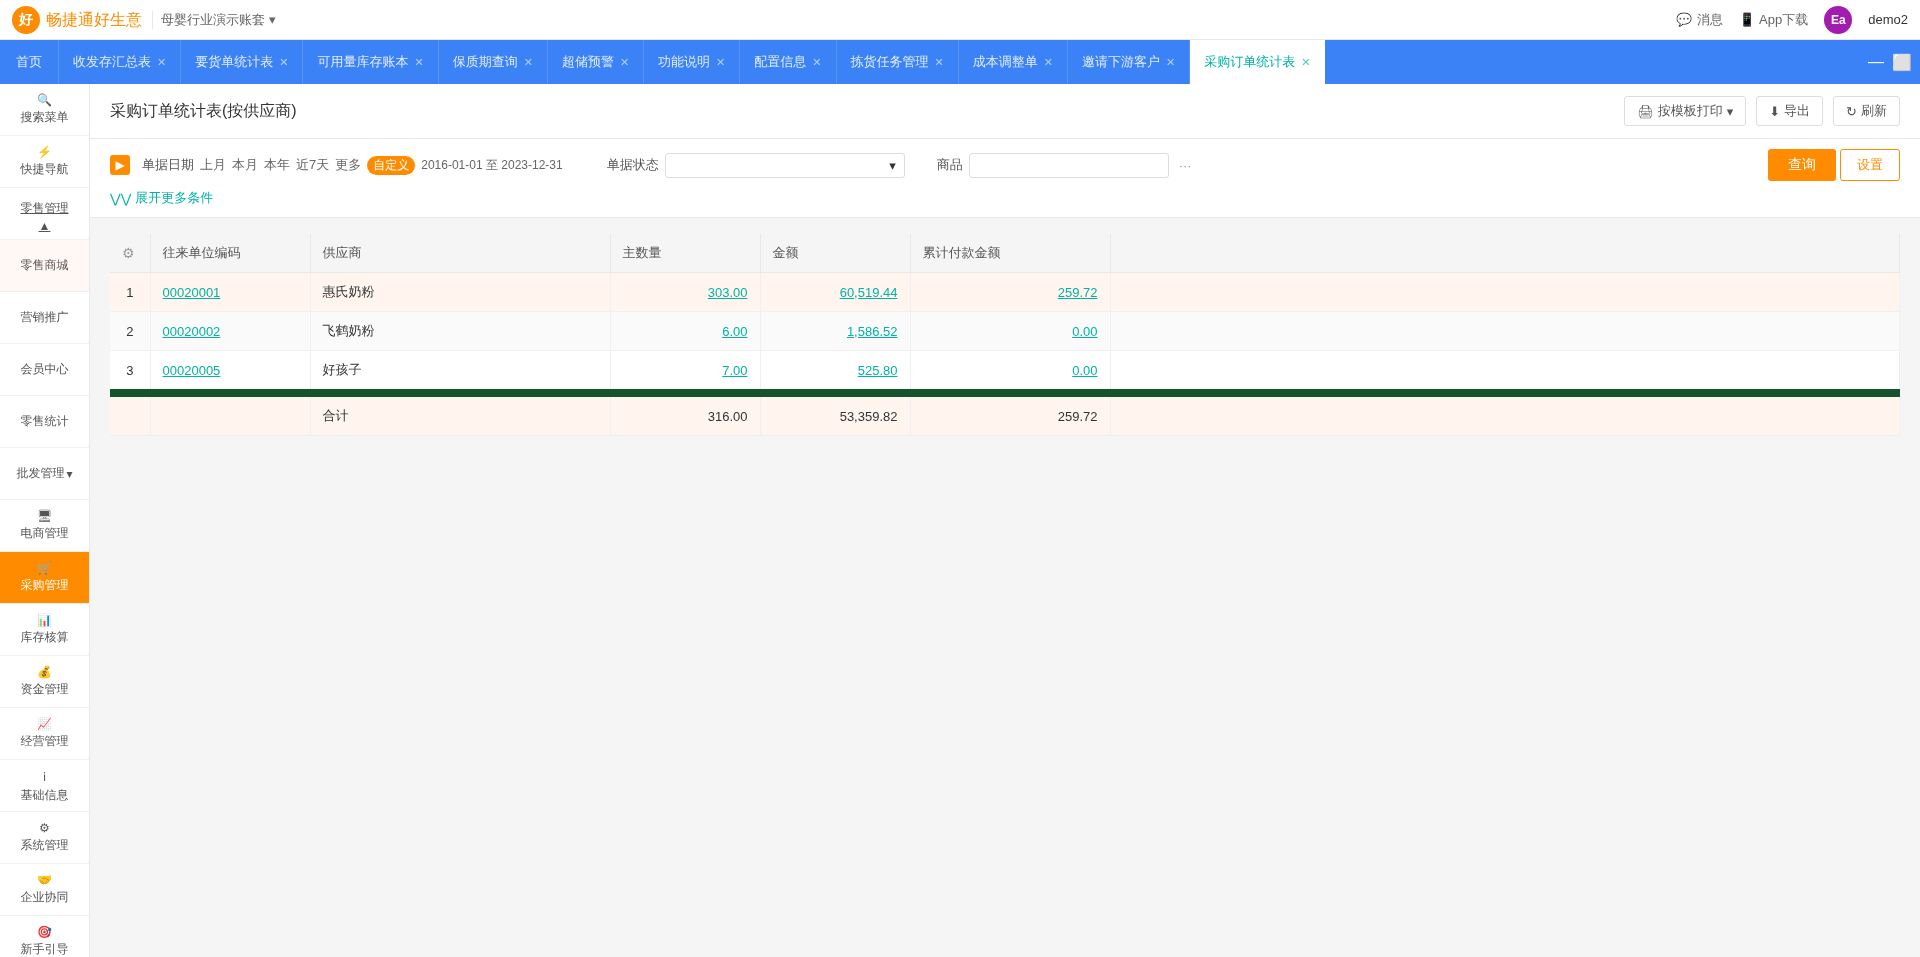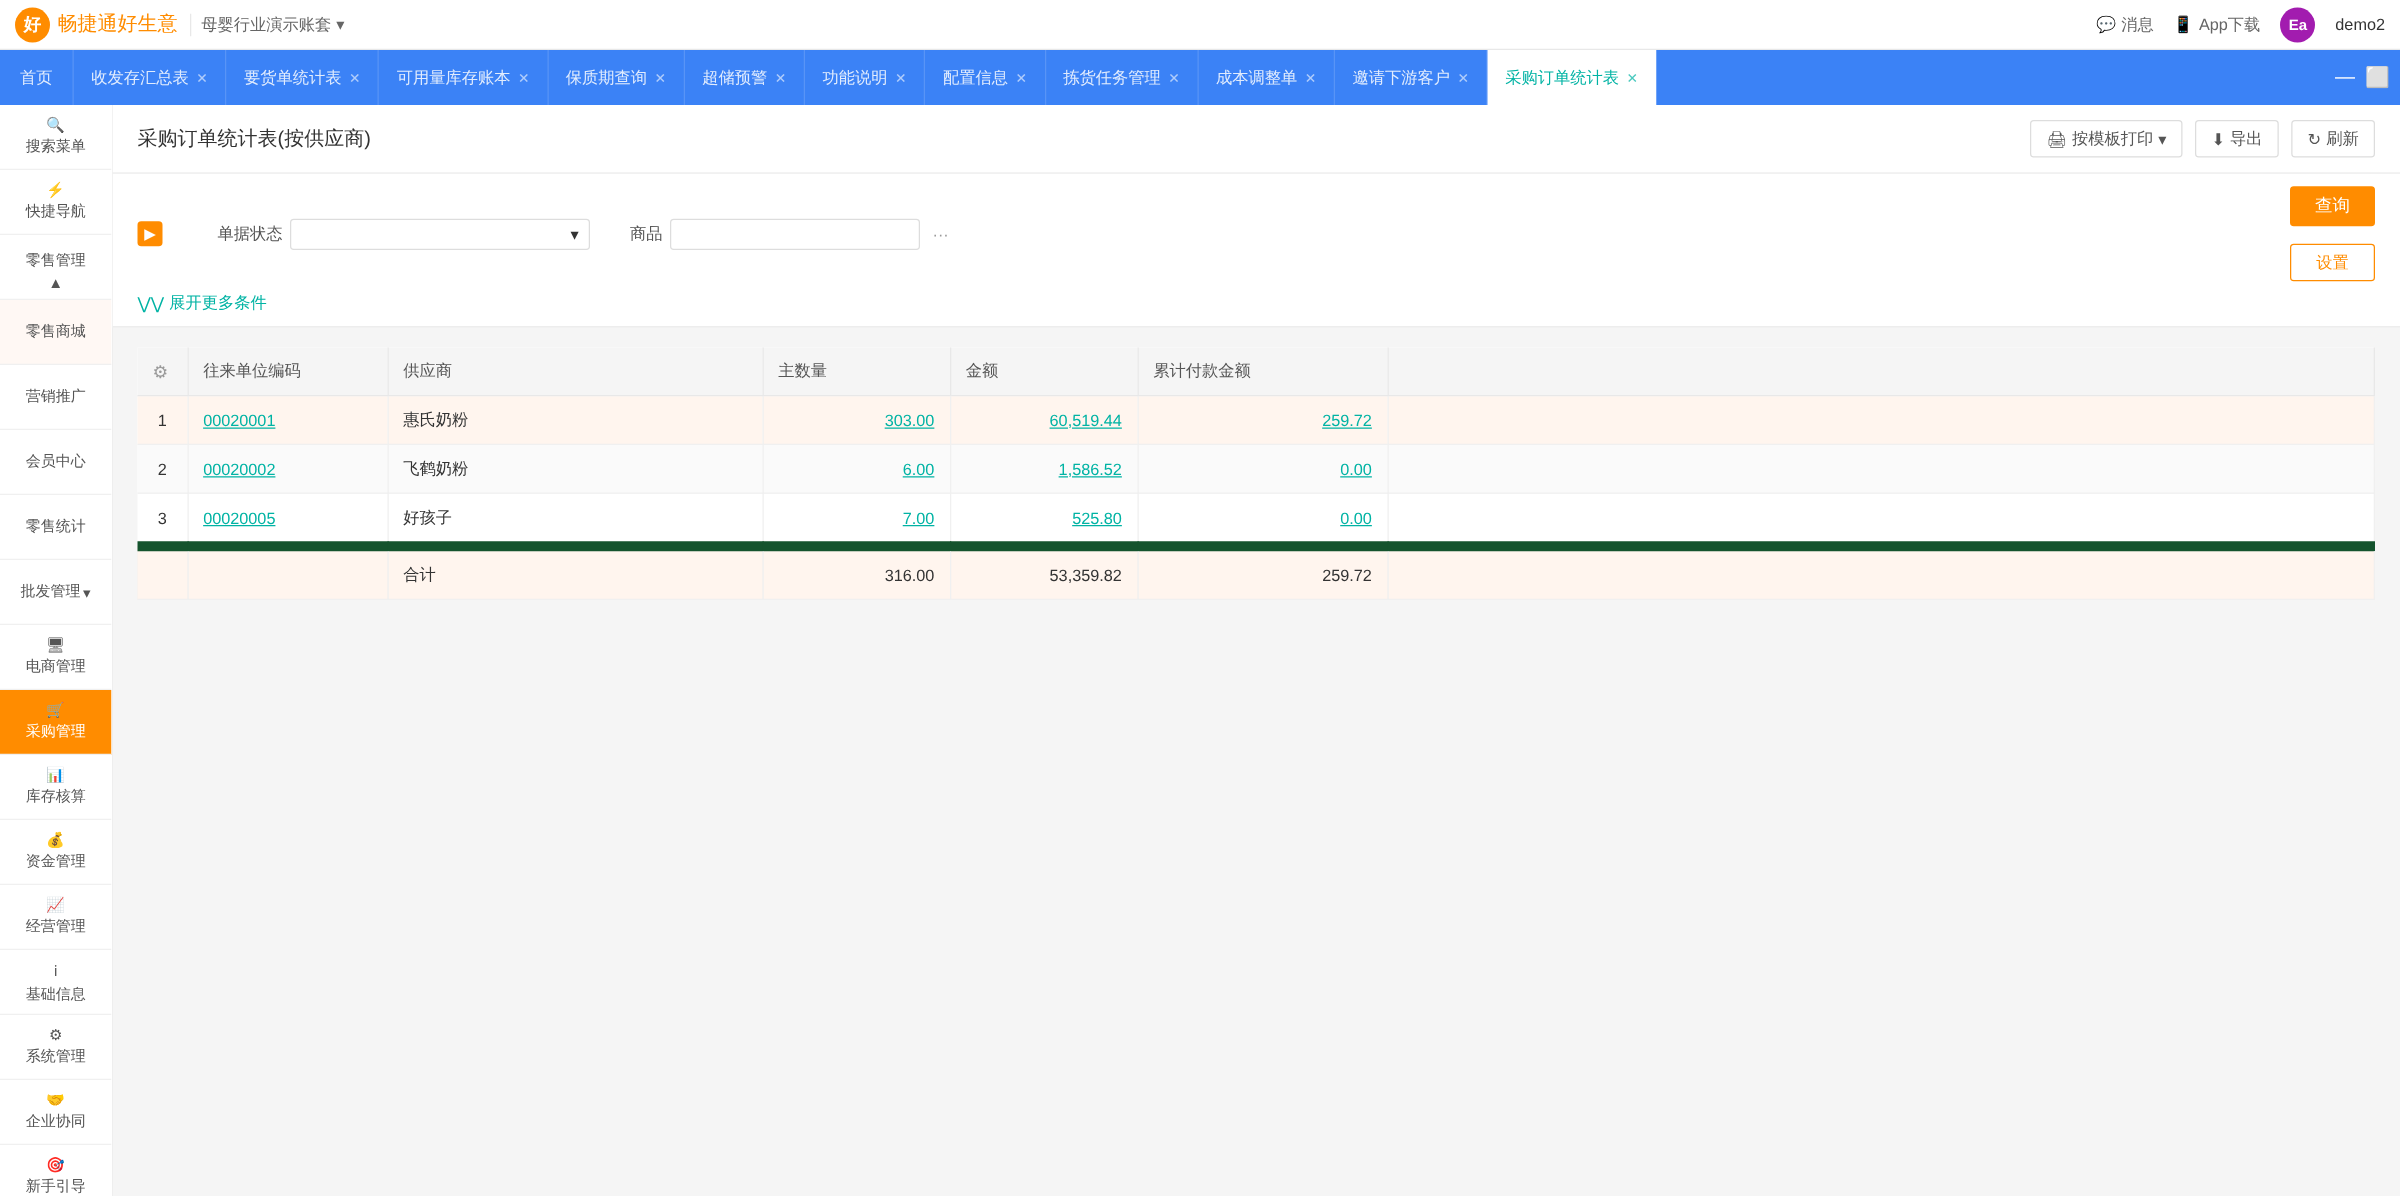--- a/index.html
+++ b/index.html
@@ -137,21 +137,21 @@
 
   <div class="sidebar">
     <div class="sidebar-item">
       <span>🔍</span>
       <span>搜索菜单</span>
     </div>
     <div class="sidebar-item">
       <span>⚡</span>
       <span>快捷导航</span>
     </div>
-    <div class="sidebar-item" style="justify-content:space-between; padding:12px 8px;">
+    <div class="sidebar-item" style="justify-content:space-between; padding:12px 8px;text-decoration:underline;">
       <span>零售管理</span>
       <span>▲</span>
     </div>
     <div class="sidebar-item" style="background:#fff8f4;">
       <span>零售商城</span>
     </div>
     <div class="sidebar-item">
       <span>营销推广</span>
     </div>
     <div class="sidebar-item">
@@ -220,36 +220,48 @@
         <button class="btn-refresh">
           <span>↻</span>
           <span>刷新</span>
         </button>
       </div>
     </div>
 
     <div class="filter-area">
       <div class="filter-row">
         <div class="toggle-icon">▶</div>
+        <div class="filter-item">
+          <span class="filter-label">单据日期</span>
+          <div class="date-shortcuts">
+            <span class="date-shortcut">上月</span>
+            <span class="date-shortcut">本月</span>
+            <span class="date-shortcut">本年</span>
+            <span class="date-shortcut">近7天</span>
+            <span class="date-shortcut">更多</span>
+            <span class="date-range-badge">自定义</span>
+          </div>
+          <span class="date-range-text">2016-01-01 至 2023-12-31</span>
+        </div>
 
         <div class="filter-item" style="margin-left: 32px;">
           <span class="filter-label">单据状态</span>
           <div class="filter-select" style="min-width:240px;">
             <span></span>
             <span>▾</span>
           </div>
         </div>
 
         <div class="filter-item" style="margin-left: 20px;">
           <span class="filter-label">商品</span>
           <input class="filter-input" style="min-width: 200px;">
           <span class="filter-dots">···</span>
         </div>
 
-        <div style="margin-left:auto; display:flex; flex-direction:column; gap:14px;">
+        <div style="margin-left:auto; display:flex; flex-direction:row; gap:4px;">
           <button class="btn-query">查询</button>
           <button class="btn-settings">设置</button>
         </div>
       </div>
 
       <div class="expand-btn">
         <span>⋁⋁</span>
         <span>展开更多条件</span>
       </div>
     </div>

